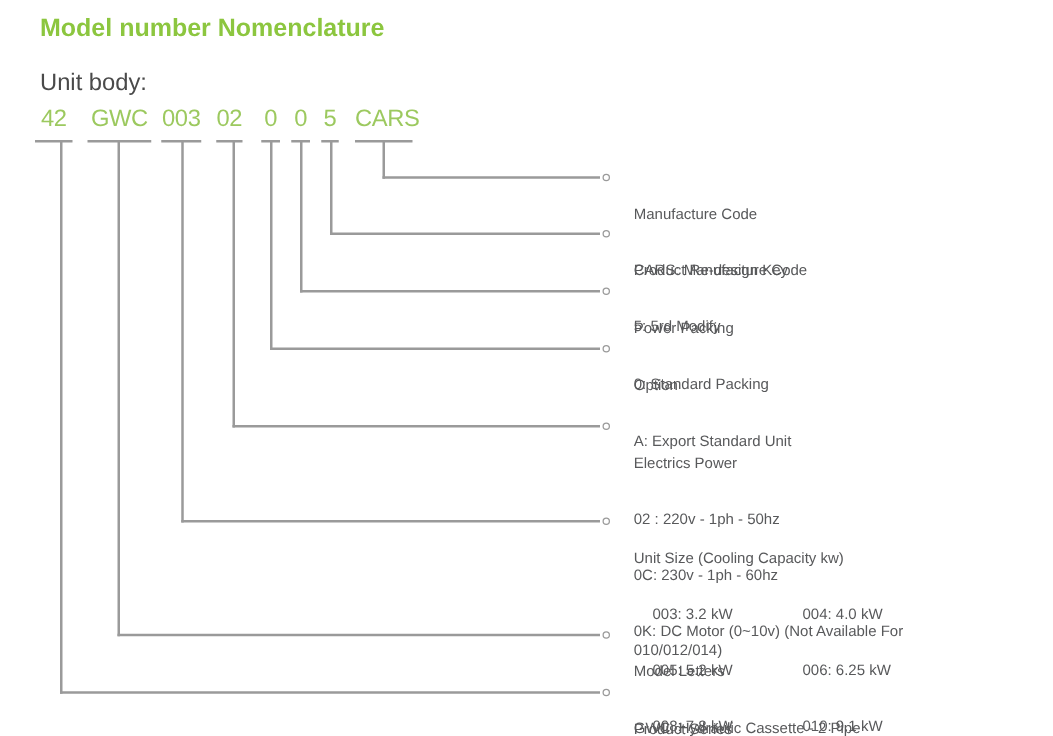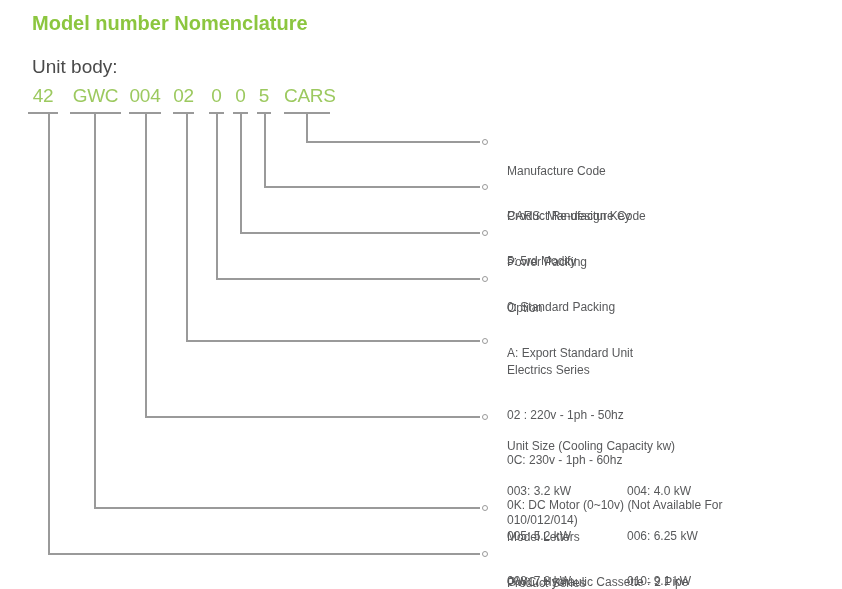--- a/index.html
+++ b/index.html
@@ -10,33 +10,33 @@
   .subtitle{position:absolute;left:32px;top:56px;font-size:19px;color:#4a4a4a;white-space:nowrap;}
   .seg{position:absolute;top:84px;height:24px;line-height:24px;text-align:center;
        font-size:19px;letter-spacing:-0.3px;color:var(--model-green,#9cc95f);white-space:nowrap;}
   .useg{position:absolute;top:112px;height:2px;background:var(--line-gray,#9a9a9a);}
   .vline{position:absolute;width:1.5px;background:var(--line-gray,#9a9a9a);}
   .hline{position:absolute;height:1.5px;background:var(--line-gray,#9a9a9a);}
   .dot{position:absolute;width:6px;height:6px;border-radius:50%;background:#fff;
        border:1px solid var(--line-gray,#9a9a9a);box-sizing:border-box;}
   .callout{position:absolute;left:507px;font-size:12px;line-height:15px;
            color:var(--label-gray,#58595b);white-space:pre-wrap;}
-  .callout .col1{display:inline-block;width:120px;}
+  .callout .col1{display:inline-block;width:120px;margin-left:15px;}
 </style>
 </head>
 <body>
 
 <div class="page">
 
   <div class="title">Model number Nomenclature</div>
   <div class="subtitle">Unit body:</div>
 
   <div class="seg" style="left:28px;width:30px">42</div>
   <div class="seg" style="left:70px;width:51px">GWC</div>
-  <div class="seg" style="left:129px;width:32px">004</div>
+  <div class="seg" style="left:129px;width:32px">003</div>
   <div class="seg" style="left:173px;width:21px">02</div>
   <div class="seg" style="left:209px;width:15px">0</div>
   <div class="seg" style="left:233px;width:15px">0</div>
   <div class="seg" style="left:257px;width:14px">5</div>
   <div class="seg" style="left:284px;width:46px">CARS</div>
 
   <div class="useg" style="left:28px;width:30px"></div>
   <div class="useg" style="left:70px;width:51px"></div>
   <div class="useg" style="left:129px;width:32px"></div>
   <div class="useg" style="left:173px;width:21px"></div>
@@ -91,21 +91,21 @@
     <div>Power Packing</div>
     <div>0: Standard Packing</div>
   </div>
 
   <div class="callout" style="top:271px">
     <div>Option</div>
     <div>A: Export Standard Unit</div>
   </div>
 
   <div class="callout" style="top:333px">
-    <div>Electrics Series</div>
+    <div>Electrics Power</div>
     <div>02 : 220v - 1ph - 50hz</div>
     <div>0C: 230v - 1ph - 60hz</div>
     <div>0K: DC Motor (0~10v) (Not Available For  010/012/014)</div>
   </div>
 
   <div class="callout" style="top:409px">
     <div>Unit Size (Cooling Capacity kw)</div>
     <div><span class="col1">003: 3.2 kW</span><span>004: 4.0 kW</span></div>
     <div><span class="col1">005: 5.2 kW</span><span>006: 6.25 kW</span></div>
     <div><span class="col1">008: 7.8 kW</span><span>010: 9.1 kW</span></div>

